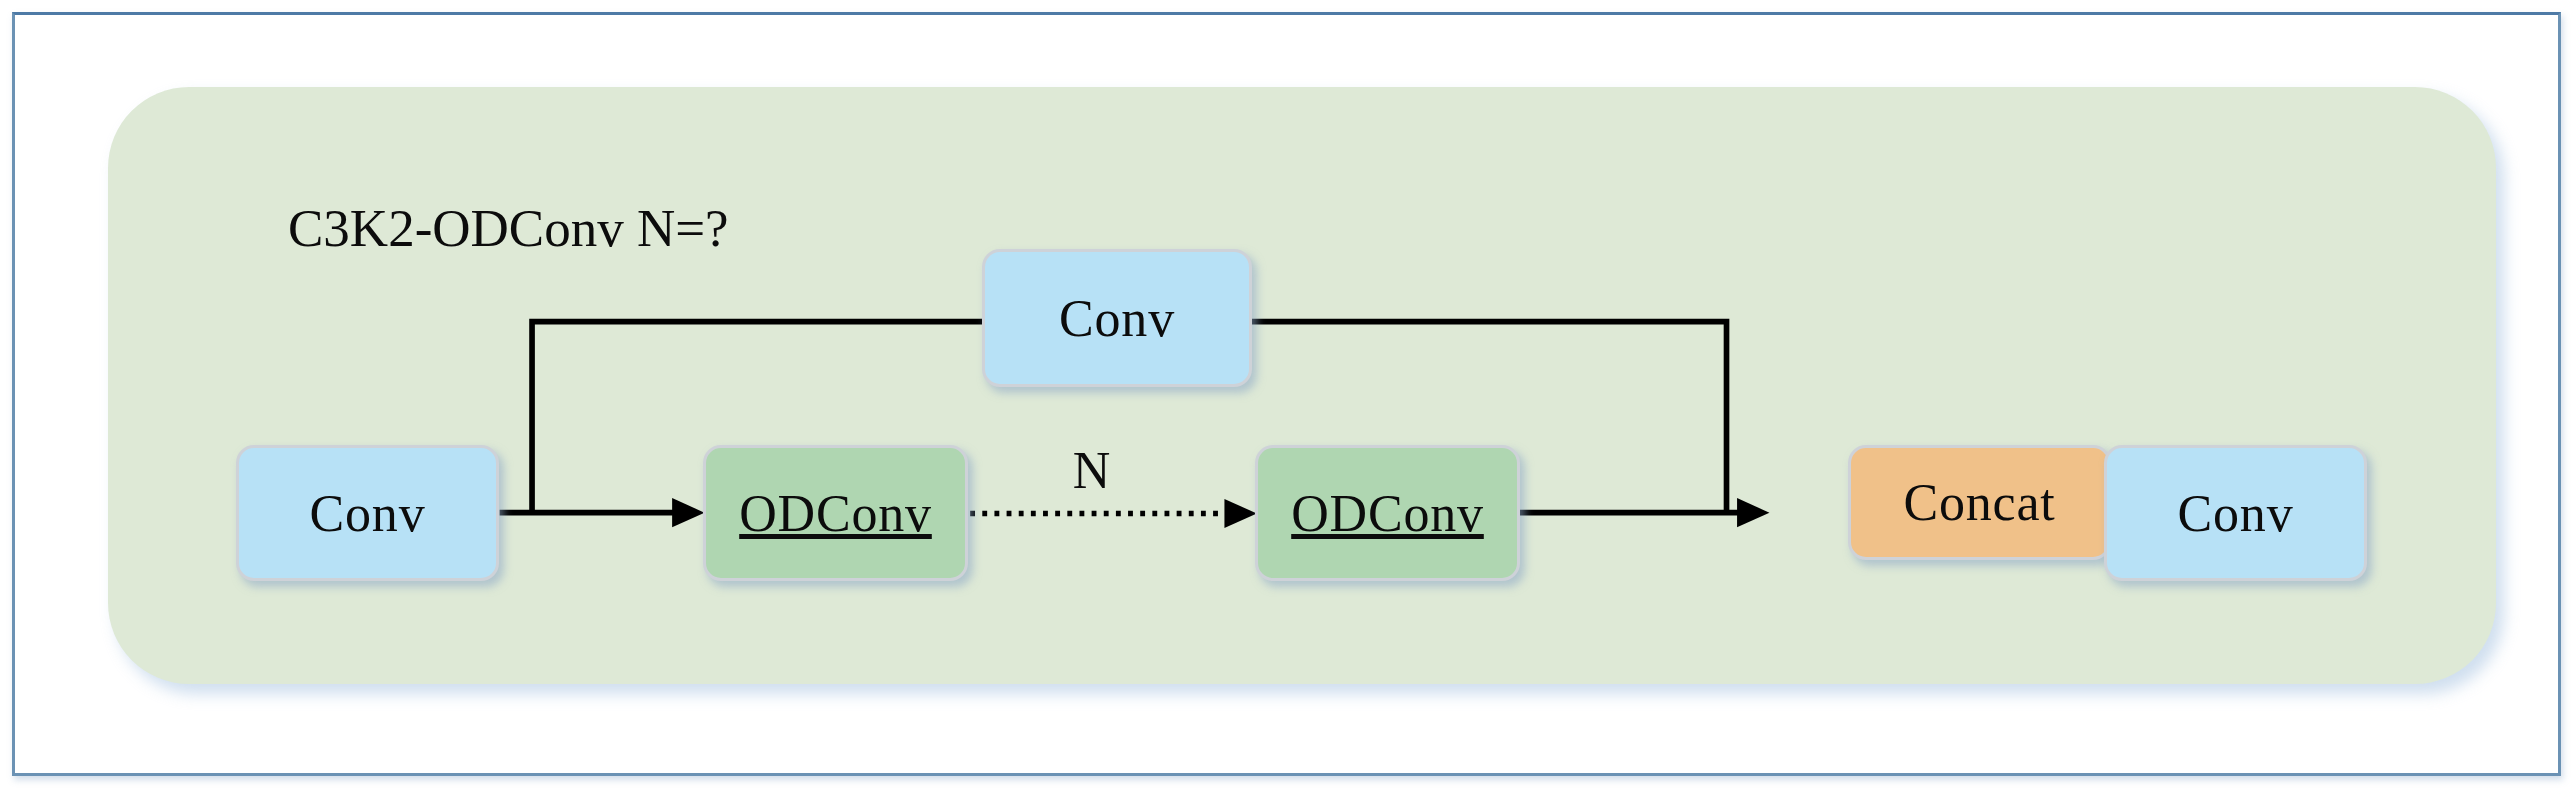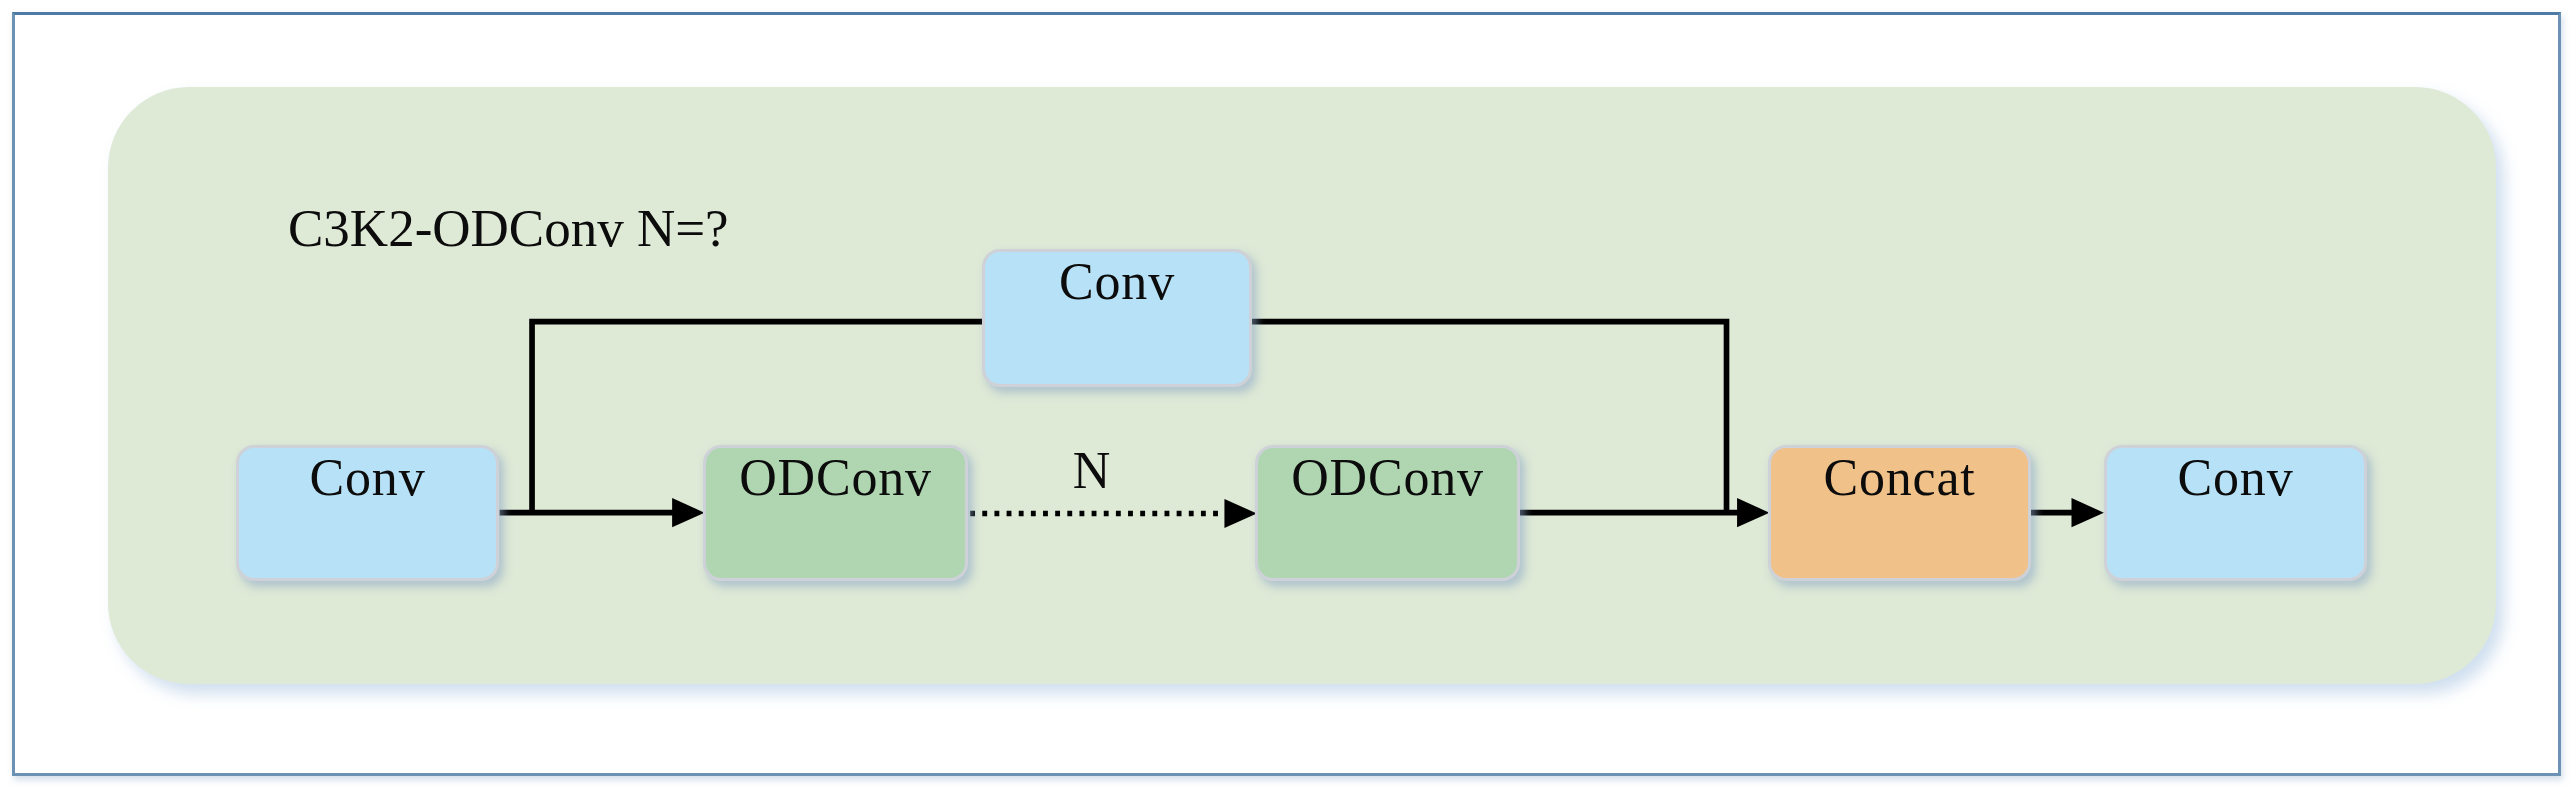--- a/index.html
+++ b/index.html
@@ -39,29 +39,29 @@
     left: 0; top: 0;
     width: 2576px; height: 797px;
     pointer-events: none;
   }
   .node {
     position: absolute;
     box-sizing: border-box;
     border: 3.2px solid var(--box-border, #ced2d8);
     border-radius: 18px;
     display: flex;
-    align-items: flex-start;
+    align-items: center;
     justify-content: center;
     font-size: 52px;
     color: #0c0c0c;
     box-shadow: 4.9px 5.7px 8px rgba(140,168,198,0.55);
     letter-spacing: 0.8px;
   }
   .node.conv   { background: var(--conv-fill, #b7e1f6); }
-  .node.odconv { background: var(--odconv-fill, #afd6b1); }
+  .node.odconv { background: var(--odconv-fill, #afd6b1); text-decoration: underline; }
   .node.concat { background: var(--concat-fill, #f0c189); }
   .diagram-title {
     position: absolute;
     left: 249px; top: 198px;
     font-size: 53px;
     color: #0c0c0c;
     white-space: nowrap;
     margin-left: 39px;
   }
   .repeat-label {
@@ -112,21 +112,21 @@
   </div>
 
   <div class="node odconv" style="left:1255px; top:445px; width:265px; height:136px;">
     <span>ODConv</span>
   </div>
 
   <div class="node conv" style="left:982px; top:249px; width:270px; height:138px;">
     <span>Conv</span>
   </div>
 
-  <div class="node concat" style="left:1768px; top:445px; width:263px; height:136px;">
+  <div class="node concat" style="left:1848px; top:445px; width:263px; height:115px;">
     <span>Concat</span>
   </div>
 
   <div class="node conv" style="left:2104px; top:445px; width:263px; height:136px;">
     <span>Conv</span>
   </div>
 
 </div>
 
 

